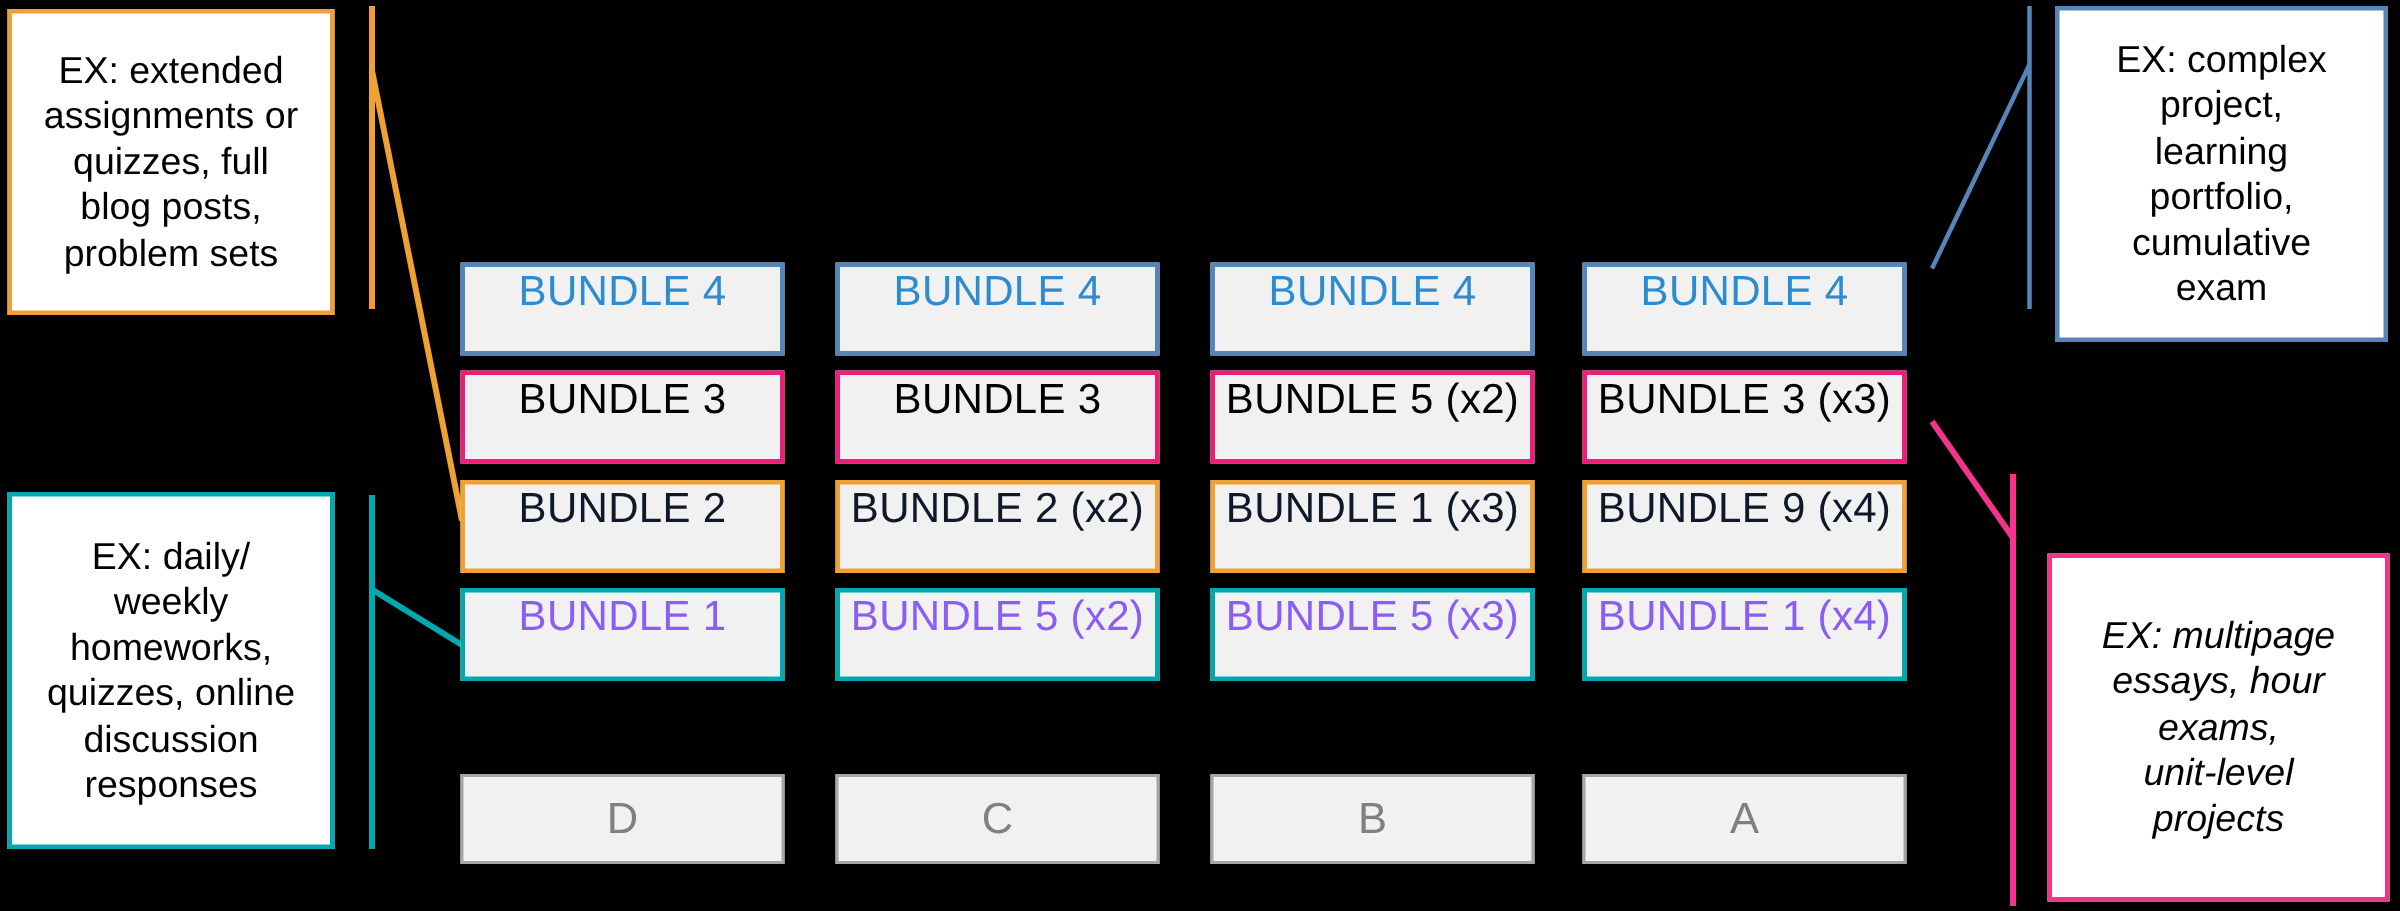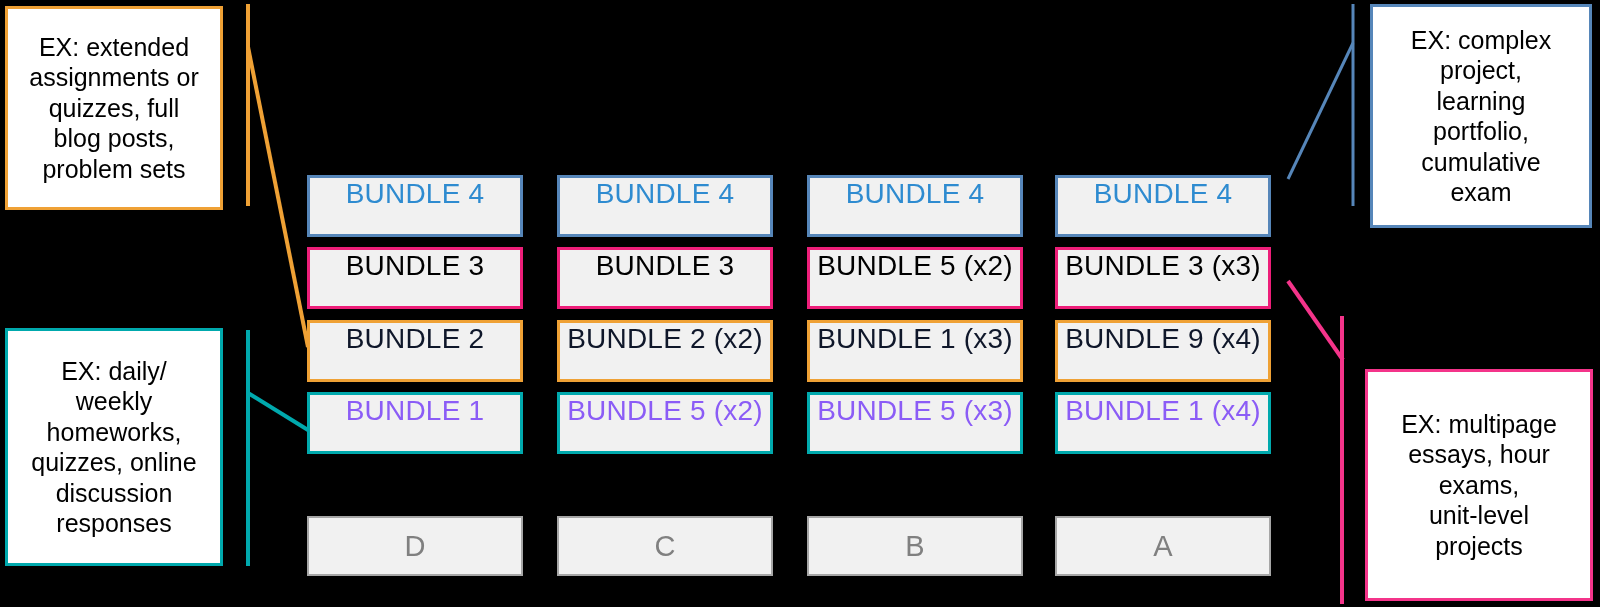--- a/index.html
+++ b/index.html
@@ -48,20 +48,21 @@
   }
   #callout-top-right {
     left: 1370px; top: 4px; width: 222px; height: 224px;
     border: 3px solid #5686B9;
     font-size: 25px;
   }
   #callout-bottom-right {
     left: 1365px; top: 369px; width: 228px; height: 232px;
     border: 3px solid #F4348A;
     font-size: 25px;
+    font-style: italic;
   }
   
   #connectors {
     position: absolute;
     left: 0; top: 0;
     width: 1600px; height: 607px;
     pointer-events: none;
   }
   
   #grid {

